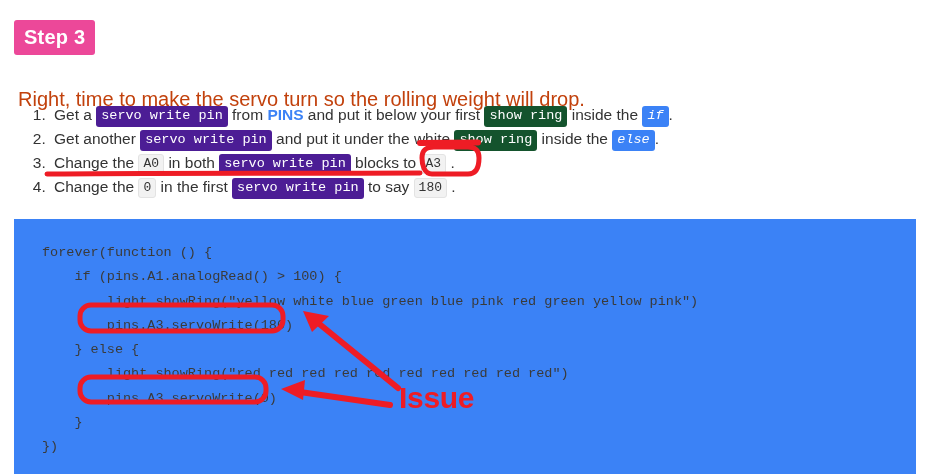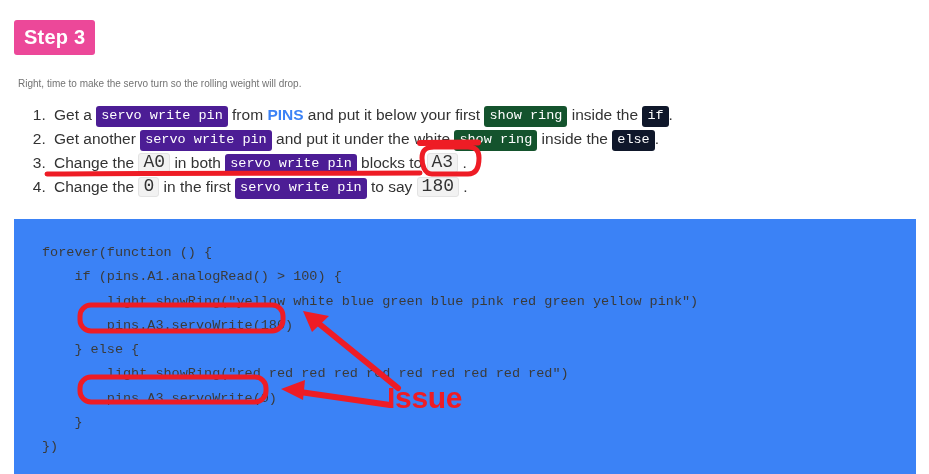--- a/index.html
+++ b/index.html
@@ -40,22 +40,22 @@
     color: #222222;
     margin-left: 9px;
     white-space: nowrap;
   }
 
   
   .intro {
     position: absolute;
     left: 18px;
     top: 68px;
-    font-size: 10px;
-    color: #737373;
+    font-size: 20px;
+    color: #c2410c;
     white-space: nowrap;
     text-align: right;
   }
 
   
   ol.steps {
     position: absolute;
     left: 18px;
     top: 103px;
     margin: 0;
@@ -76,31 +76,31 @@
     color: #ffffff;
     font-family: "Liberation Mono", monospace;
     font-size: 13.5px;
     line-height: 16px;
     padding: 2px 5px 3px 5px;
     border-radius: 3px;
     vertical-align: 1px;
   }
   .blk-servo { background: #4c1d95; }
   .blk-show  { background: #14532d; }
-  .blk-logic { background: #0f172a; }
+  .blk-logic { background: #3b82f6; font-style: italic; }
 
   
   code.chip {
     display: inline-block;
     background: #f2f2f2;
     border: 1px solid #e3e3e3;
     border-radius: 3px;
     color: #333333;
     font-family: "Liberation Mono", monospace;
-    font-size: 18px;
+    font-size: 13px;
     line-height: 15px;
     padding: 1px 4px 2px 4px;
     vertical-align: 1px;
   }
 
   .strong { font-weight: bold; color: #3b82f6; }
 
   
   .codeblock {
     position: absolute;
@@ -126,21 +126,21 @@
   .anno {
     position: absolute;
     left: 0;
     top: 0;
     width: 929px;
     height: 474px;
     pointer-events: none;
   }
   .issue-label {
     position: absolute;
-    left: 387px;
+    left: 399px;
     top: 381px;
     color: #ee1c25;
     font-family: "Liberation Sans", sans-serif;
     font-size: 30px;
     font-weight: bold;
     letter-spacing: -0.3px;
     text-align: right;
   }
 </style>
 </head>

